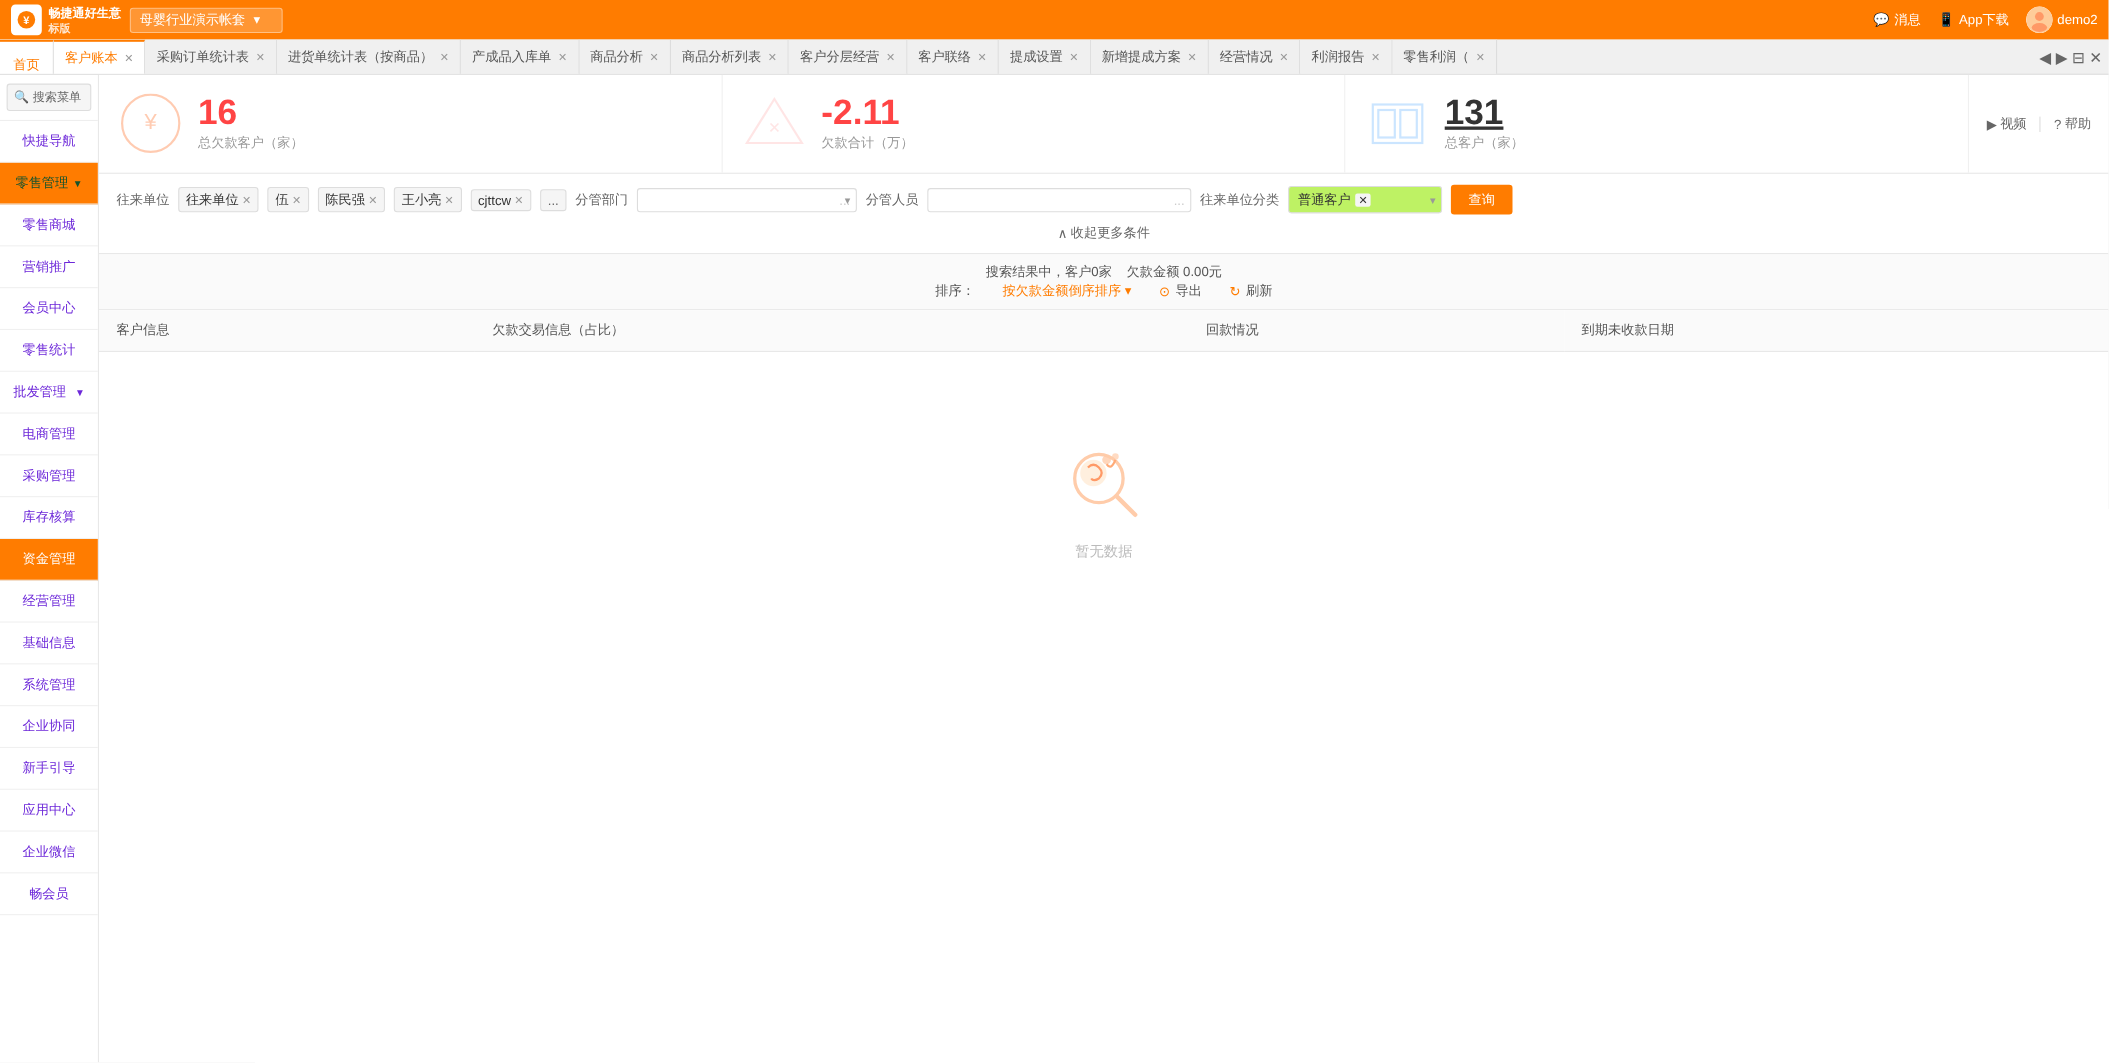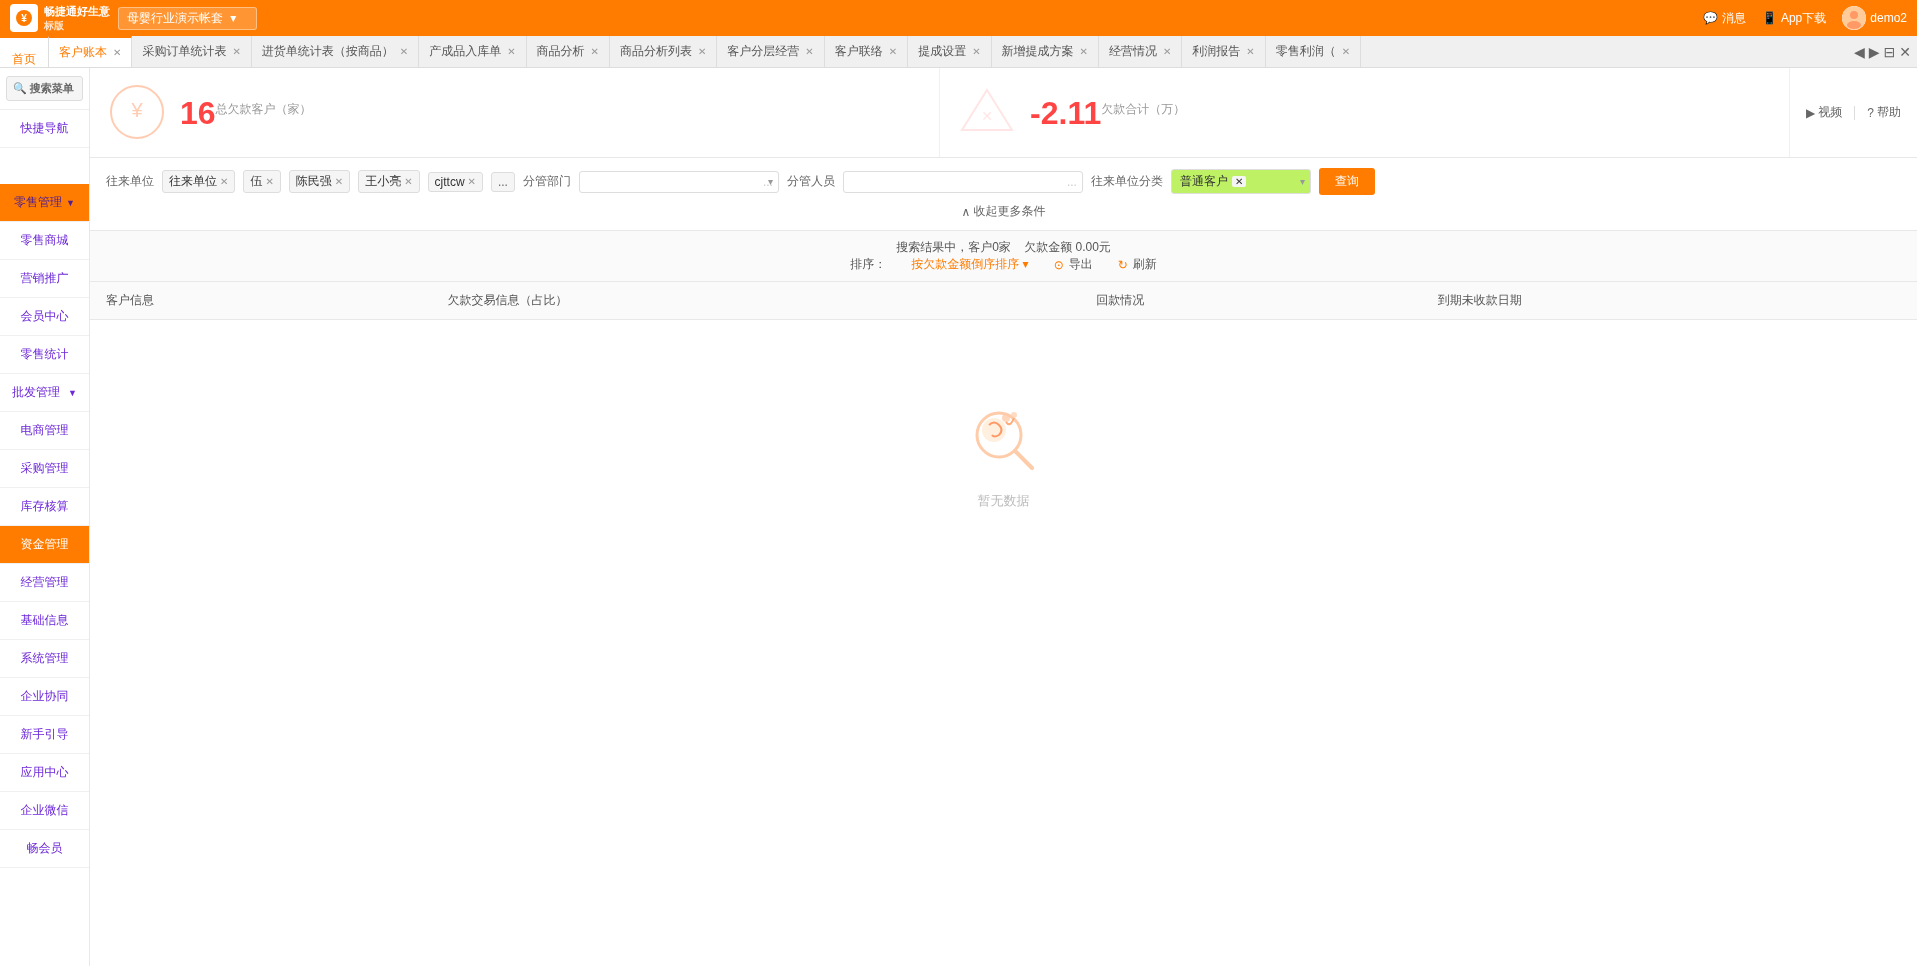--- a/index.html
+++ b/index.html
@@ -90,38 +90,36 @@
     .sidebar-search-btn {
       width: 100%;
       background: #f5f5f5;
       border: 1px solid #ddd;
       border-radius: 3px;
       padding: 4px 6px;
       font-size: 11px;
       color: #666;
       cursor: pointer;
       text-align: left;
-      font-weight: bold;
     }
     .sidebar-nav-item {
       padding: 10px 8px;
       cursor: pointer;
       font-size: 12px;
       color: #6d28d9;
       border-bottom: 1px solid #f0f0f0;
       text-align: center;
       display: flex;
       align-items: center;
       justify-content: center;
       gap: 4px;
     }
     .sidebar-nav-item.active {
       background: #ff7c00;
-      color: #4c1d95;
-      margin-top: 36px;
+      color: #14532d;
     }
 
     
     .content-area {
       flex: 1;
       display: flex;
       flex-direction: column;
       overflow: hidden;
       background: #f5f5f5;
     }
@@ -145,21 +143,21 @@
       gap: 15px;
     }
     .stat-icon {
       width: 55px;
       height: 55px;
       display: flex;
       align-items: center;
       justify-content: center;
       opacity: 0.5;
     }
-    .stat-content { display: flex; flex-direction: row; justify-content: flex-end; }
+    .stat-content { display: flex; flex-direction: column; justify-content: flex-end; }
     .stat-value {
       font-size: 32px;
       font-weight: bold;
       color: #ff4444;
       line-height: 1;
     }
     .stat-value.underline { text-decoration: underline; }
     .stat-value.negative { color: #ff4444; }
     .stat-label { font-size: 12px; color: #999; margin-top: 4px; }
     .stats-bar-actions {
@@ -515,20 +513,33 @@
             <polygon points="27,5 52,45 2,45" fill="none" stroke="#ffcccc" stroke-width="2"></polygon>
             <text x="27" y="36" text-anchor="middle" fill="#ffcccc" font-size="14">✕</text>
           </svg>
         </div>
         <div class="stat-content">
           <div class="stat-value negative">-2.11</div>
           <div class="stat-label">欠款合计（万）</div>
         </div>
       </div>
 
+      <div class="stat-item">
+        <div class="stat-icon">
+          <svg width="55" height="55" viewBox="0 0 55 55">
+            <rect x="5" y="10" width="45" height="35" fill="none" stroke="#99ccff" stroke-width="2"></rect>
+            <rect x="10" y="15" width="15" height="25" fill="none" stroke="#99ccff" stroke-width="2"></rect>
+            <rect x="30" y="15" width="15" height="25" fill="none" stroke="#99ccff" stroke-width="2"></rect>
+          </svg>
+        </div>
+        <div class="stat-content">
+          <div class="stat-value underline" style="color:#333;text-decoration:underline;">131</div>
+          <div class="stat-label">总客户（家）</div>
+        </div>
+      </div>
 
       <div class="stats-bar-actions">
         <div class="stats-action-btn">
           <span>▶</span>
           <span>视频</span>
         </div>
         <div style="width:1px;height:14px;background:#ddd;"></div>
         <div class="stats-action-btn">
           <span>?</span>
           <span>帮助</span>

